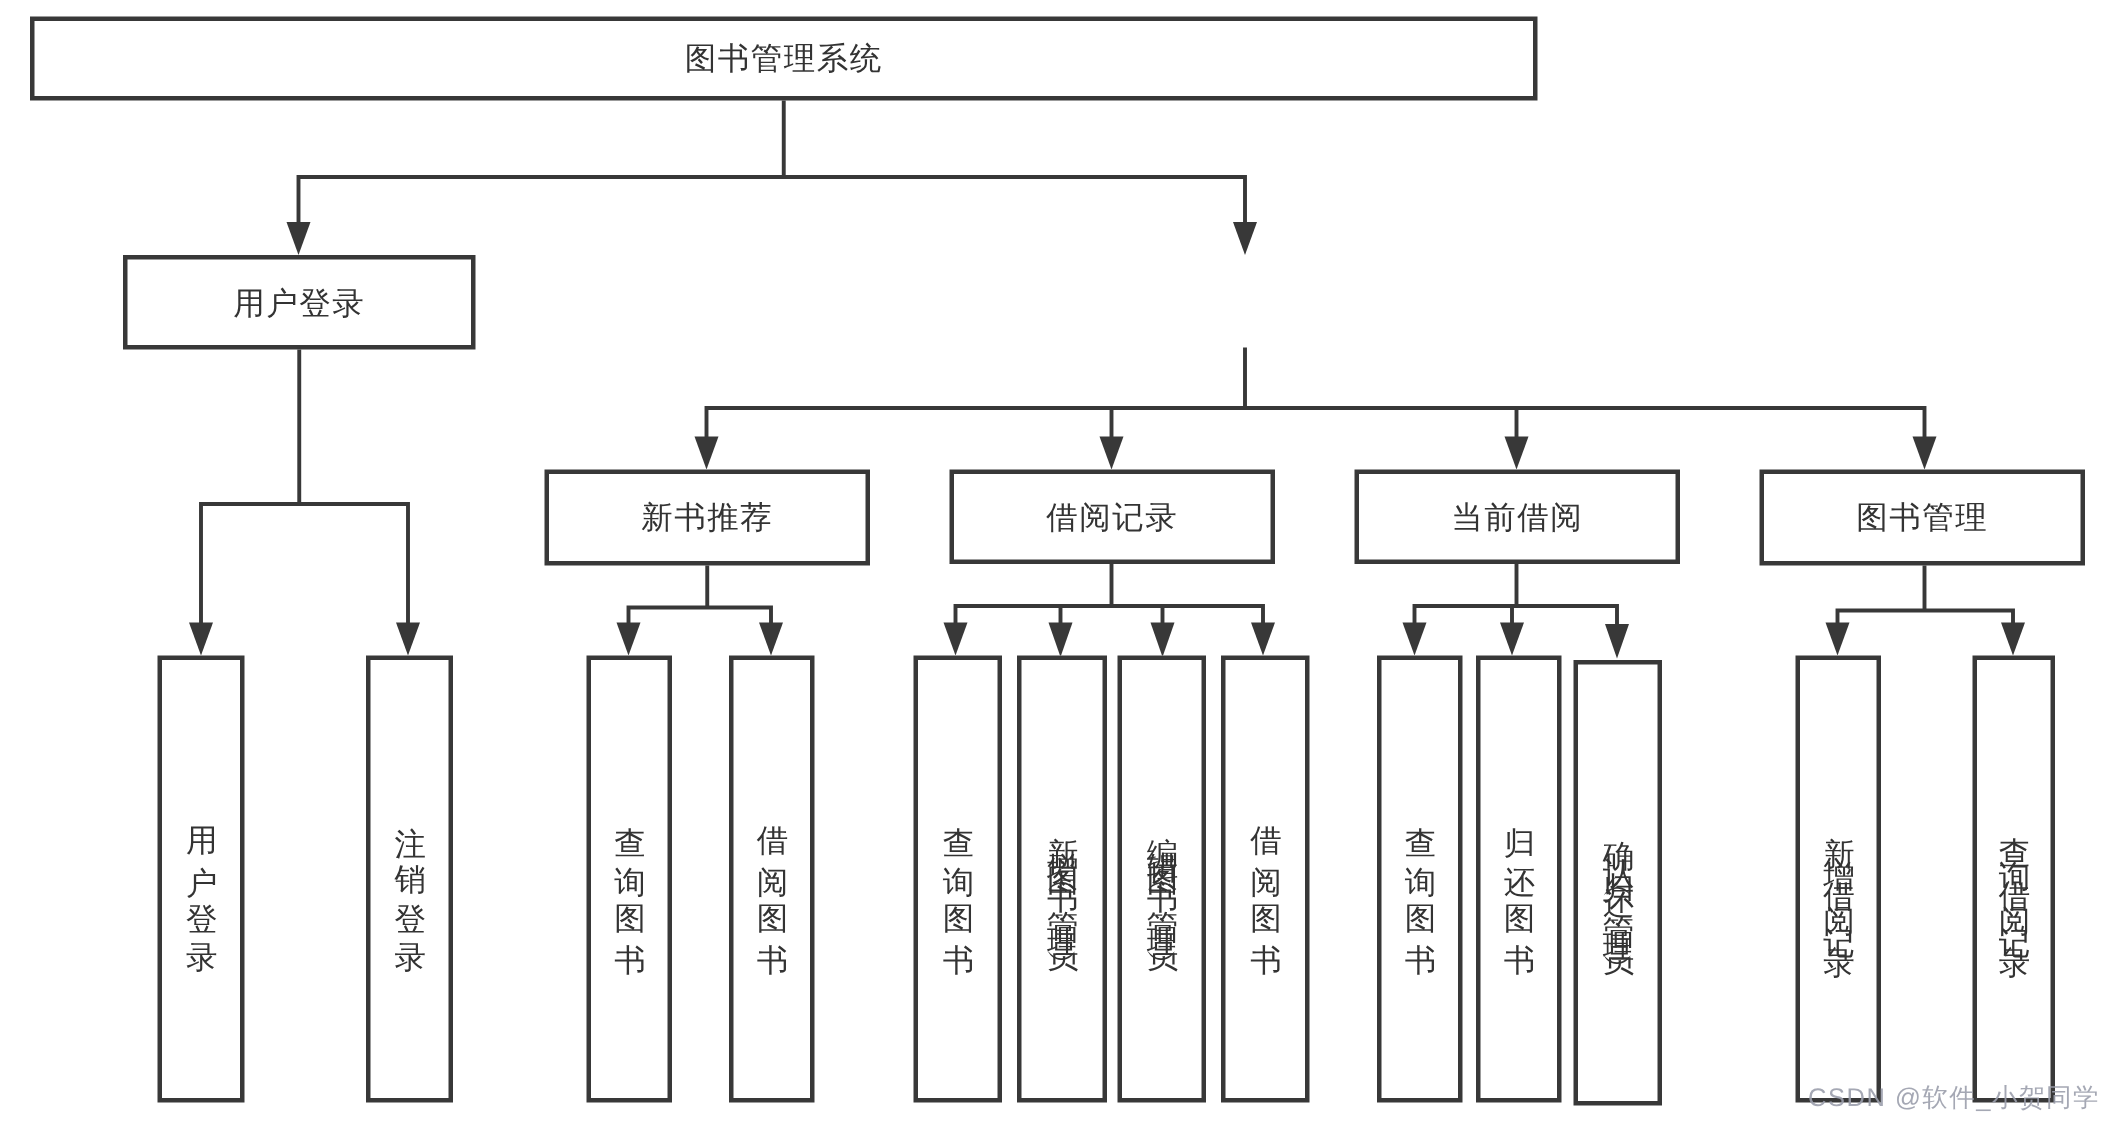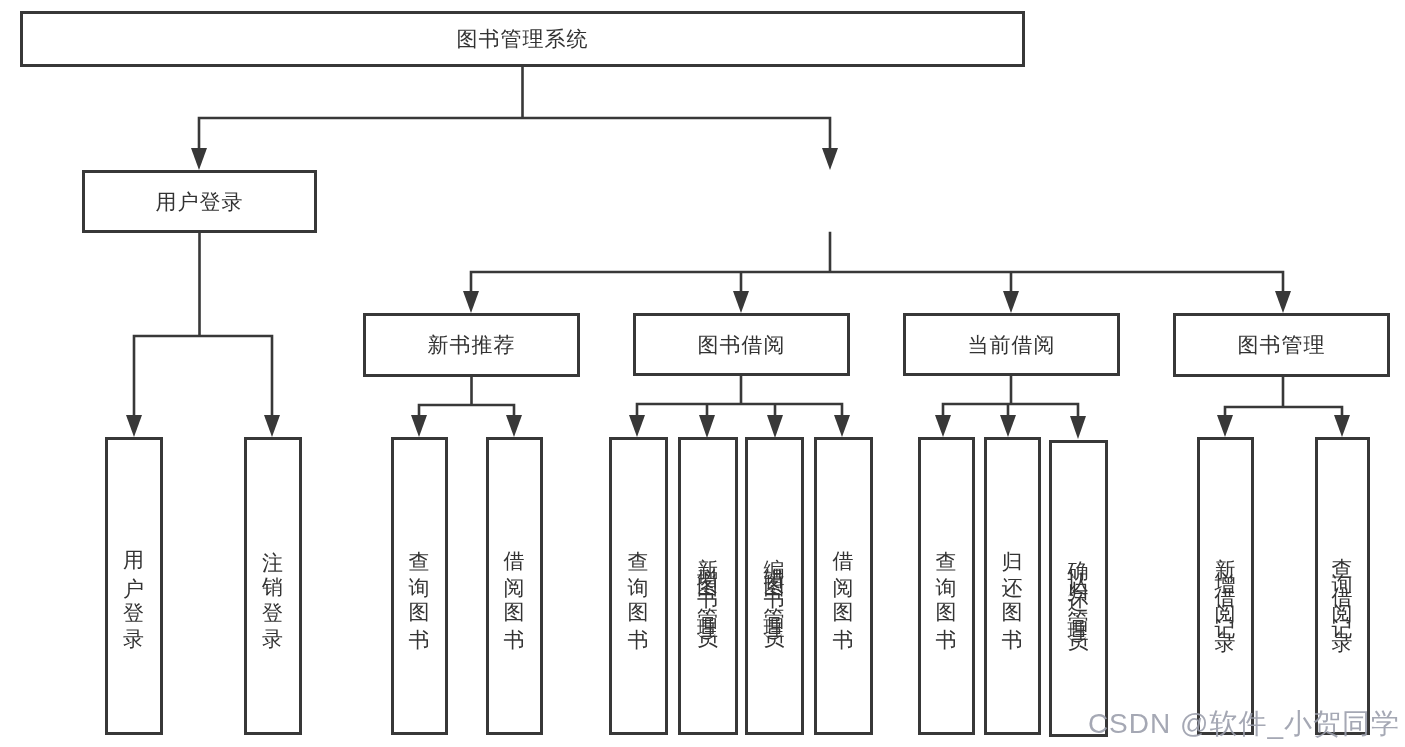--- a/index.html
+++ b/index.html
@@ -16,21 +16,21 @@
   .hbox{font-size:21px;letter-spacing:1px;white-space:nowrap;}
   .vbox{
     writing-mode:vertical-rl;font-size:21px;line-height:1;
     display:flex;align-items:center;justify-content:center;
     top:437px;height:298px;
   }
   .len4{letter-spacing:26px;}
   .len6{letter-spacing:15px;}
   .len9{letter-spacing:10px;}
   .watermark{
-    position:absolute;right:5px;bottom:4px;font-size:28px;
+    position:absolute;right:5px;bottom:4px;font-size:17px;
     color:rgba(155,159,172,0.9);letter-spacing:1px;white-space:nowrap;
     pointer-events:none;
   }
 </style>
 </head>
 <body>
 
 <div class="stage">
 
   <svg class="connectors" viewBox="0 0 1405 747" xmlns="http://www.w3.org/2000/svg">
@@ -74,21 +74,21 @@
       <polygon points="1217,415 1233,415 1225,437"></polygon>
       <polygon points="1334,415 1350,415 1342,437"></polygon>
     </g>
   </svg>
 
   <div class="node hbox" style="left:20px;top:11px;width:1005px;height:56px;">图书管理系统</div>
 
   <div class="node hbox" style="left:82px;top:170px;width:235px;height:63px;">用户登录</div>
 
   <div class="node hbox" style="left:363px;top:313px;width:217px;height:64px;">新书推荐</div>
-  <div class="node hbox" style="left:633px;top:313px;width:217px;height:63px;">图书借阅</div>
+  <div class="node hbox" style="left:633px;top:313px;width:217px;height:63px;">借阅记录</div>
   <div class="node hbox" style="left:903px;top:313px;width:217px;height:63px;">当前借阅</div>
   <div class="node hbox" style="left:1173px;top:313px;width:217px;height:64px;">图书管理</div>
 
   <div class="node vbox len4" style="left:105px;width:58px;">用户登录</div>
   <div class="node vbox len4" style="left:244px;width:58px;">注销登录</div>
 
   <div class="node vbox len4" style="left:391px;width:57px;">查询图书</div>
   <div class="node vbox len4" style="left:486px;width:57px;">借阅图书</div>
 
   <div class="node vbox len4" style="left:609px;width:59px;">查询图书</div>

